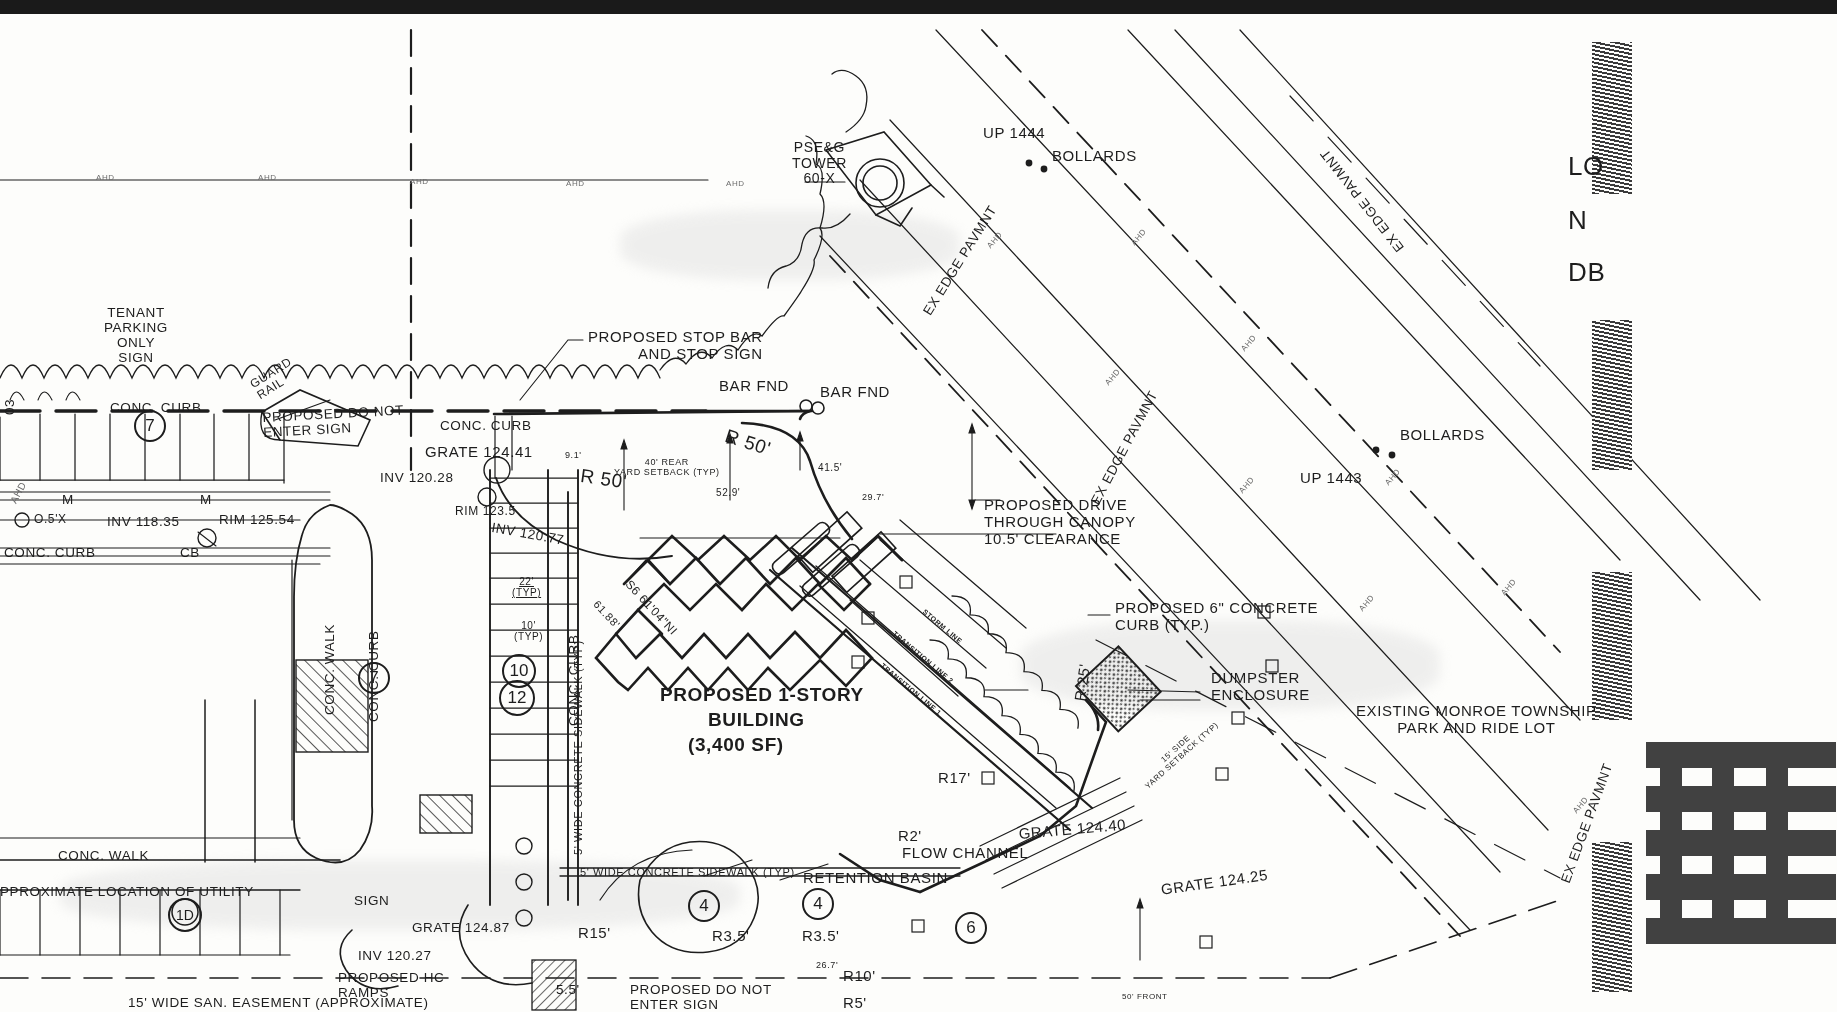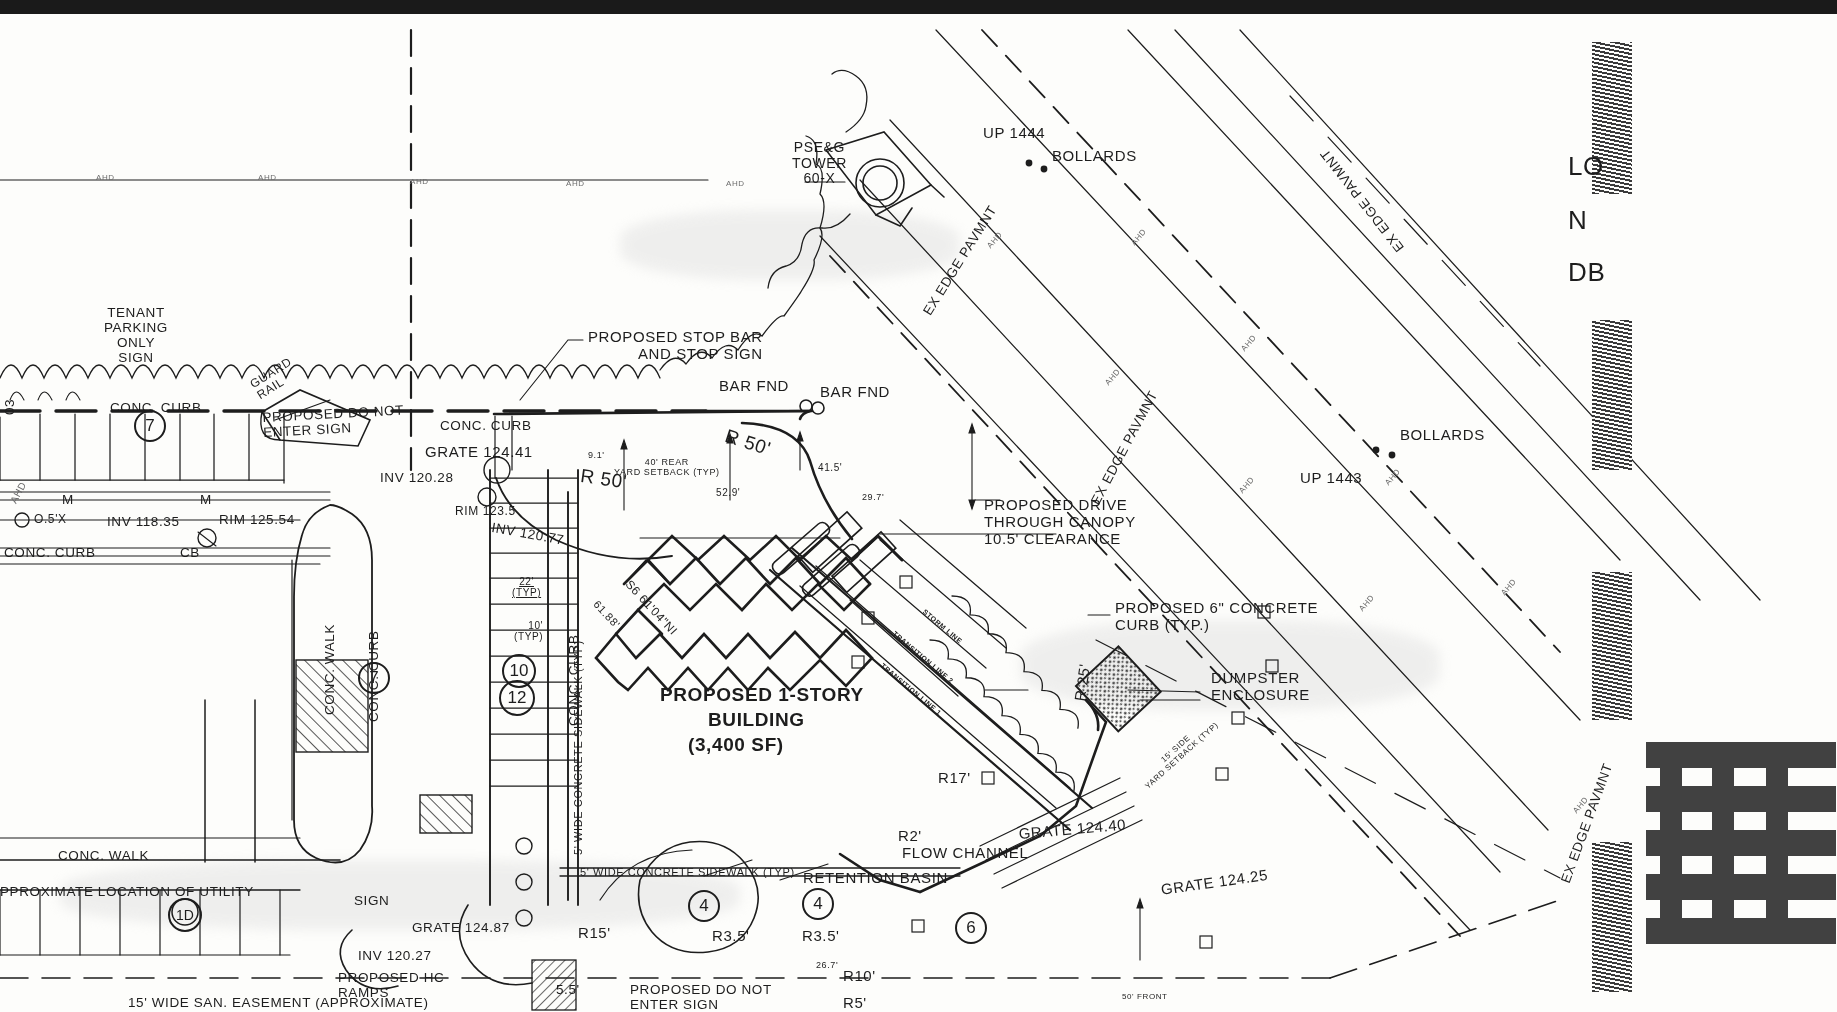--- a/index.html
+++ b/index.html
@@ -377,20 +377,22 @@
   <div class="lbl t19 bold ctr" style="left:708px;top:709px;">BUILDING</div>
   <div class="lbl t19 bold ctr" style="left:688px;top:734px;">(3,400 SF)</div>
 
   <div class="lbl t15" style="left:984px;top:497px;">PROPOSED DRIVE
 THROUGH CANOPY
 10.5' CLEARANCE</div>
   <div class="lbl t15" style="left:1115px;top:600px;">PROPOSED 6" CONCRETE
 CURB (TYP.)</div>
   <div class="lbl t15" style="left:1211px;top:670px;">DUMPSTER
 ENCLOSURE</div>
+  <div class="lbl t15 ctr" style="left:1356px;top:703px;">EXISTING MONROE TOWNSHIP
+PARK AND RIDE LOT</div>
 
   <div class="lbl t26" style="left:1568px;top:152px;">LO</div>
   <div class="lbl t26" style="left:1568px;top:206px;">N</div>
   <div class="lbl t26" style="left:1568px;top:258px;">DB</div>
 
   <div class="lbl t11" style="left:572px;top:855px;transform:rotate(-90deg);transform-origin:0 0;">5' WIDE CONCRETE SIDEWALK (TYP)</div>
   <div class="lbl t11" style="left:580px;top:866px;">5' WIDE CONCRETE SIDEWALK (TYP)</div>
 
   <div class="lbl t13" style="left:322px;top:715px;transform:rotate(-90deg);transform-origin:0 0;">CONC. WALK</div>
   <div class="lbl t13" style="left:366px;top:722px;transform:rotate(-90deg);transform-origin:0 0;">CONC. CURB</div>
@@ -428,24 +430,24 @@
   <div class="lbl t15" style="left:578px;top:925px;text-align:right;">R15'</div>
   <div class="lbl t15" style="left:843px;top:968px;">R10'</div>
   <div class="lbl t15" style="left:843px;top:995px;">R5'</div>
   <div class="lbl t15" style="left:712px;top:928px;">R3.5'</div>
   <div class="lbl t15" style="left:802px;top:928px;">R3.5'</div>
   <div class="lbl t15" style="left:1072px;top:700px;transform:rotate(-82deg);transform-origin:0 0;">R 25'</div>
   <div class="lbl t10" style="left:818px;top:462px;">41.5'</div>
   <div class="lbl t10" style="left:716px;top:487px;">52.9'</div>
   <div class="lbl t9" style="left:862px;top:492px;">29.7'</div>
   <div class="lbl t9" style="left:816px;top:960px;">26.7'</div>
-  <div class="lbl t9" style="left:588px;top:450px;">9.1'</div>
+  <div class="lbl t9" style="left:565px;top:450px;">9.1'</div>
   <div class="lbl t10 ctr" style="left:512px;top:576px;text-decoration:underline;">22'
 (TYP)</div>
-  <div class="lbl t10 ctr" style="left:514px;top:620px;text-align:right;">10'
+  <div class="lbl t10 ctr" style="left:514px;top:620px;">10'
 (TYP)</div>
   <div class="lbl t13" style="left:556px;top:982px;">5.5'</div>
   <div class="lbl t11" style="left:600px;top:598px;transform:rotate(47deg);transform-origin:0 0;">61.88'</div>
 
   <div class="lbl t15" style="left:425px;top:444px;">GRATE 124.41</div>
   <div class="lbl t13" style="left:380px;top:470px;">INV 120.28</div>
   <div class="lbl t12" style="left:455px;top:505px;">RIM 123.5</div>
   <div class="lbl t13" style="left:493px;top:520px;transform:rotate(10deg);transform-origin:0 0;">INV 120.77</div>
   <div class="lbl t13" style="left:107px;top:514px;">INV 118.35</div>
   <div class="lbl t13" style="left:219px;top:512px;">RIM 125.54</div>

